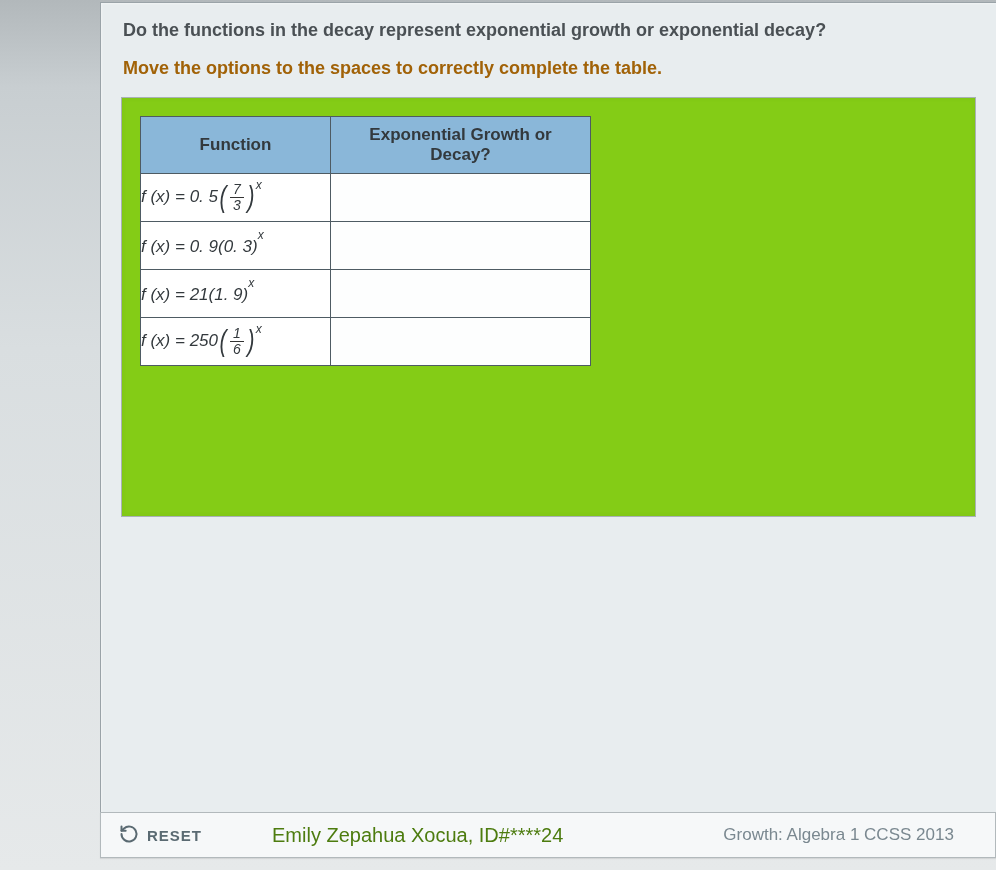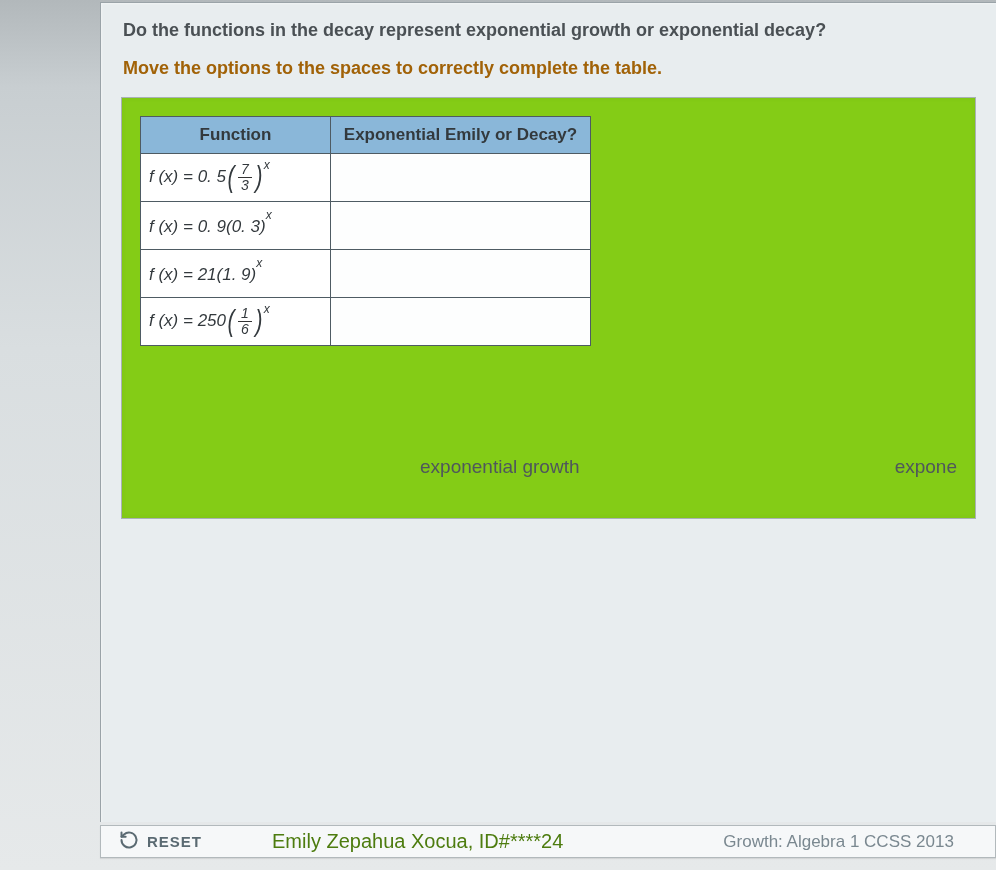--- a/index.html
+++ b/index.html
@@ -45,21 +45,21 @@
     box-shadow: inset 0 0 6px rgba(0,0,0,0.04);
     padding: 18px 18px 40px 18px;
     min-height: 420px;
   }
   table.data {
     border-collapse: collapse;
     background: #ffffff;
   }
   table.data th, table.data td {
     border: 1px solid #4e5b63;
-    padding: 8px;
+    padding: 0;
     text-align: left;
     font-size: 17px;
     color: #33393d;
   }
   table.data th {
     background: #8ab7d9;
     font-weight: 600;
     text-align: center;
     padding: 8px 12px;
   }
@@ -114,21 +114,21 @@
   .opt1 { }
   .opt2 { margin-left: auto; padding-right: 0; }
   
   .footer {
     position: absolute;
     left: 100px;
     right: 0;
     bottom: 12px;
     border: 1px solid #b2b9bc;
     background: #f6f8f9;
-    height: 33px;
+    height: 46px;
     display: flex;
     align-items: center;
     padding: 0 18px;
     gap: 40px;
     box-shadow: 0 1px 1px rgba(0,0,0,0.08);
   }
   .reset-btn {
     display: flex;
     align-items: center;
     gap: 8px;
@@ -158,21 +158,21 @@
 
     <div class="question-text">Do the functions in the decay represent exponential growth or exponential decay?</div>
     <div class="instruction-text">Move the options to the spaces to correctly complete the table.</div>
 
     <div class="panel">
 
       <table class="data">
         <thead>
           <tr>
             <th class="th-func">Function</th>
-            <th class="th-ans">Exponential Emily or Decay?</th>
+            <th class="th-ans">Exponential Growth or Decay?</th>
           </tr>
         </thead>
         <tbody>
 
           <tr>
             <td class="func-cell">
               <span class="fx">
                 <span>f (x) = 0. 5</span><span class="lparen">(</span><span class="frac"><span class="top">7</span><span class="bot">3</span></span><span class="rparen">)</span><span class="sup">x</span>
               </span>
             </td>
@@ -201,24 +201,20 @@
             <td class="func-cell">
               <span class="fx">
                 <span>f (x) = 250</span><span class="lparen">(</span><span class="frac"><span class="top">1</span><span class="bot">6</span></span><span class="rparen">)</span><span class="sup">x</span>
               </span>
             </td>
             <td class="drop-cell"></td>
           </tr>
         </tbody>
       </table>
 
-      <div class="options-row">
-        <div class="opt1">exponential growth</div>
-        <div class="opt2">expone</div>
-      </div>
 
     </div>
   </div>
 
   <div class="footer">
     <div class="reset-btn">
       <span>
         <svg viewBox="0 0 24 24" fill="none" stroke="#5a6a72" stroke-width="2.4" stroke-linecap="round" stroke-linejoin="round">
           <path d="M3 12a9 9 0 1 0 3-6.7L3 8"></path>
           <polyline points="3 3 3 8 8 8"></polyline>

